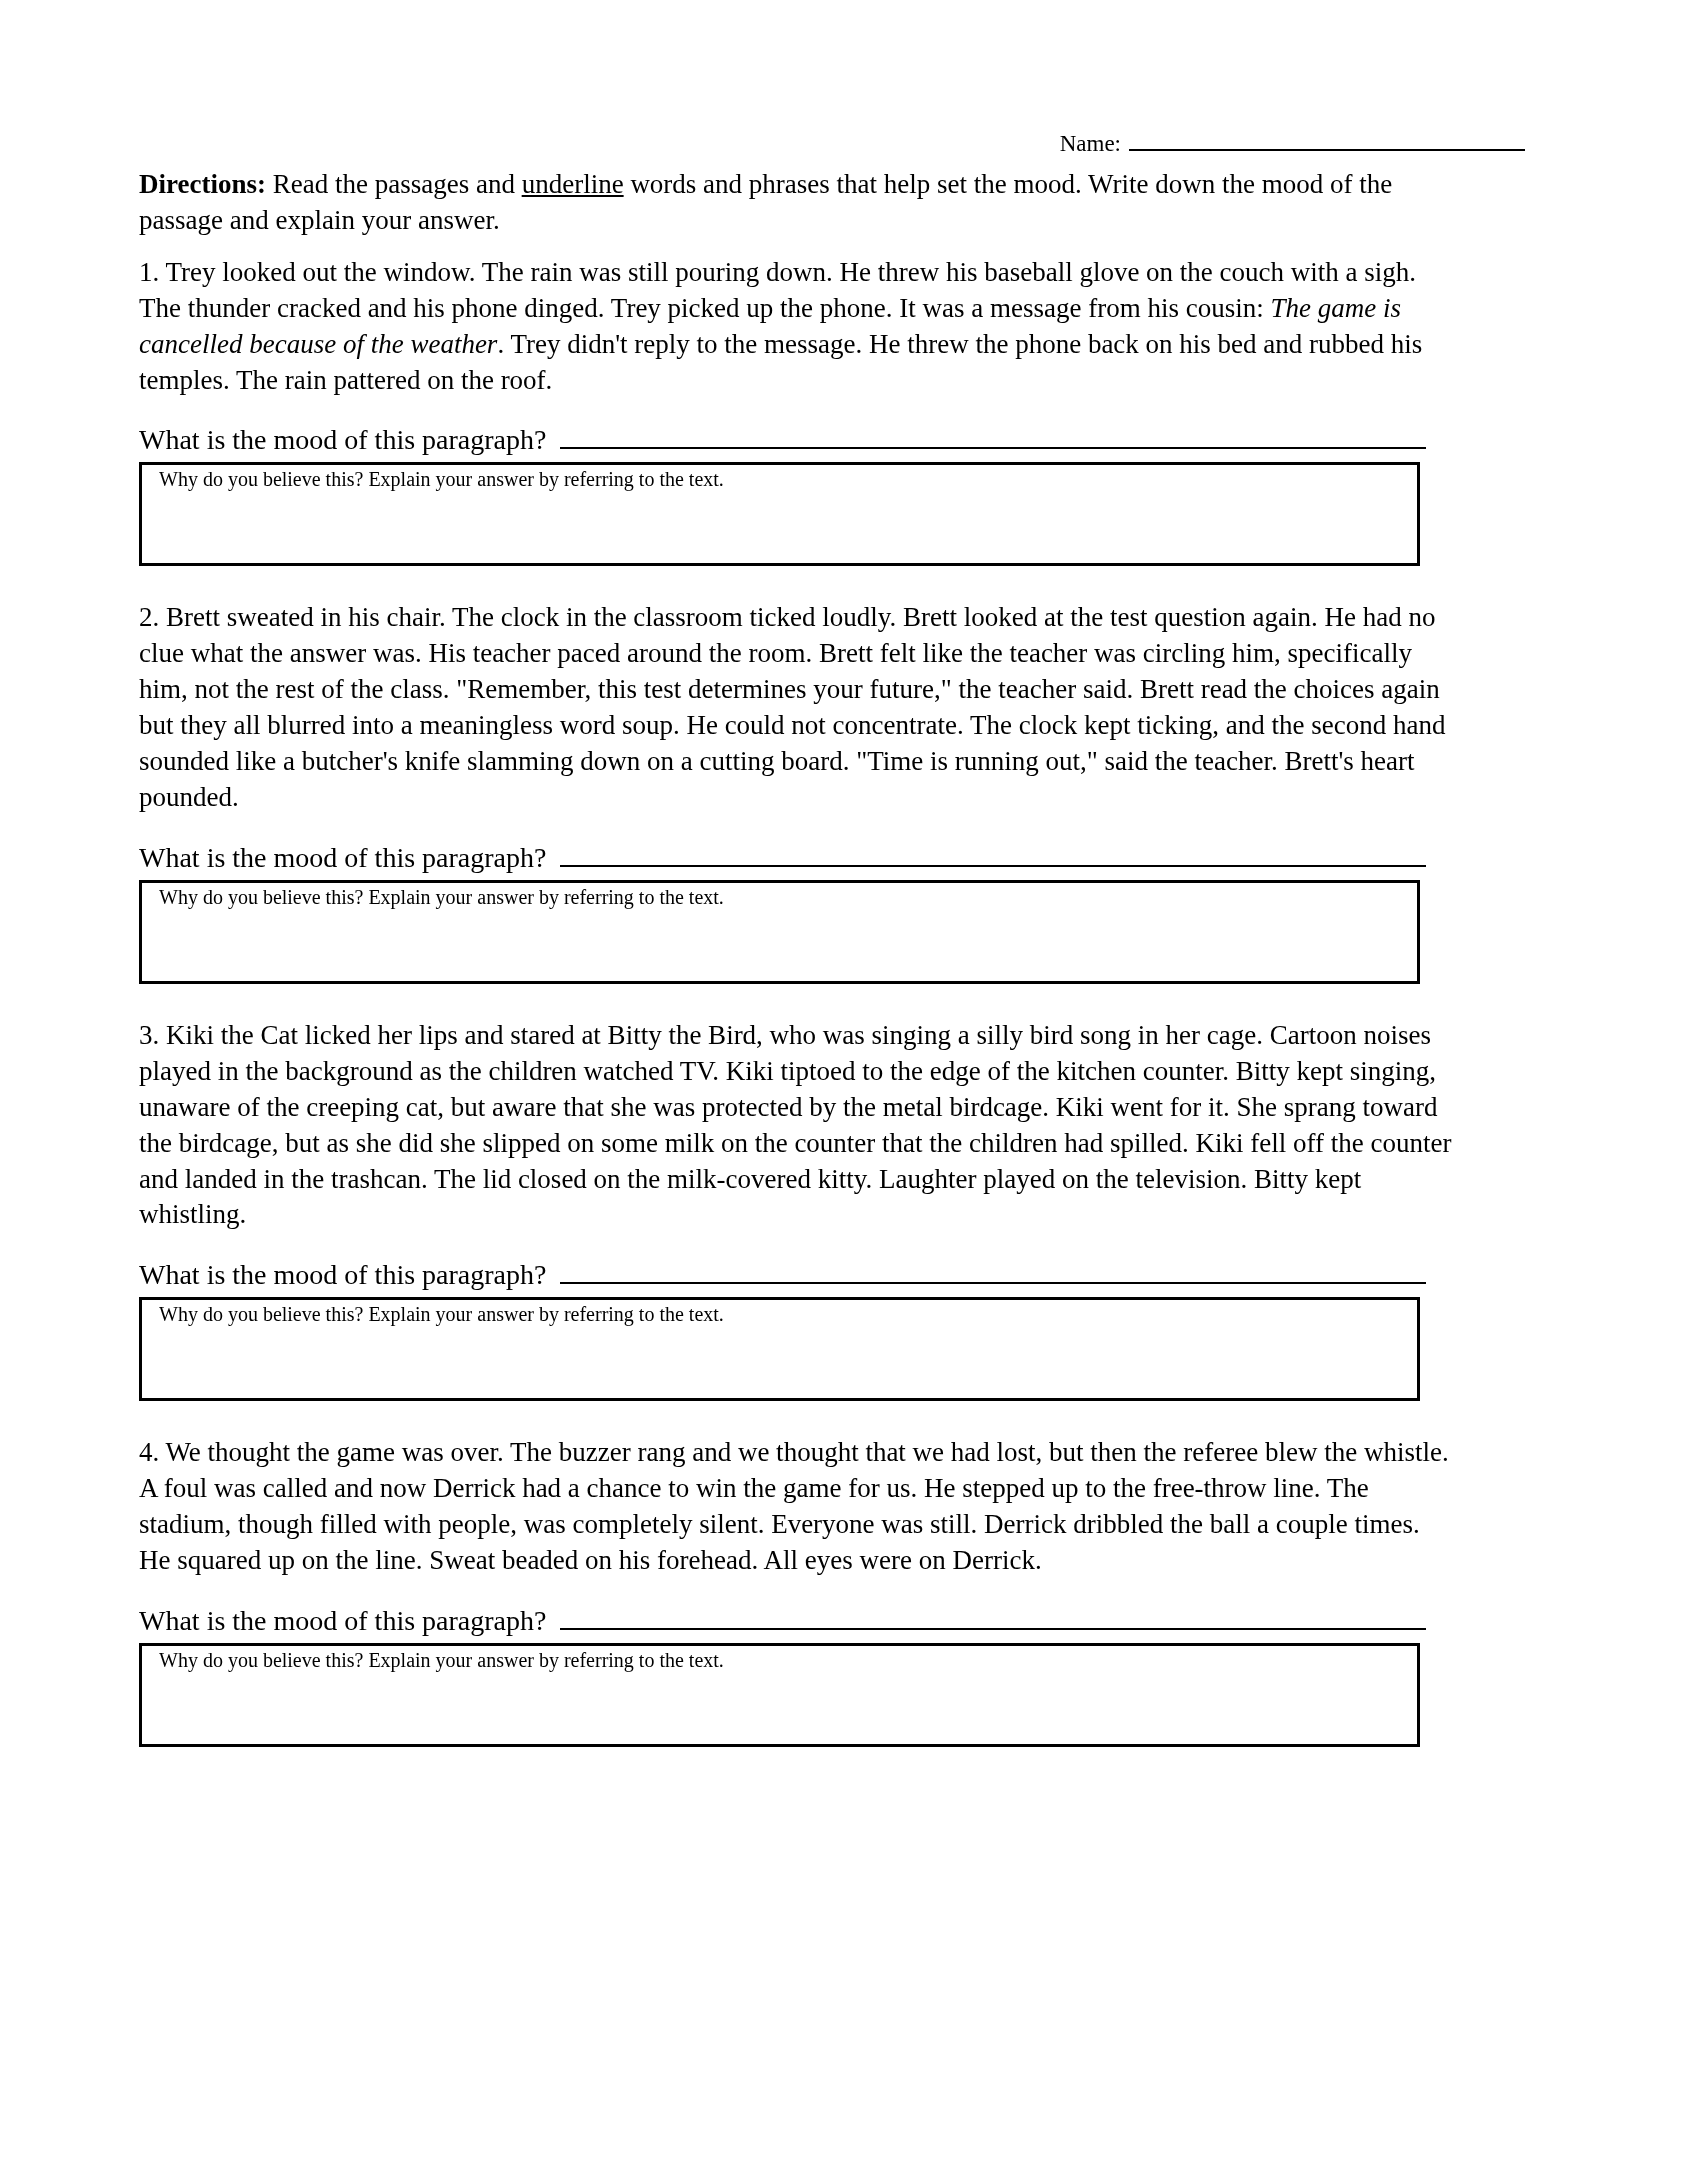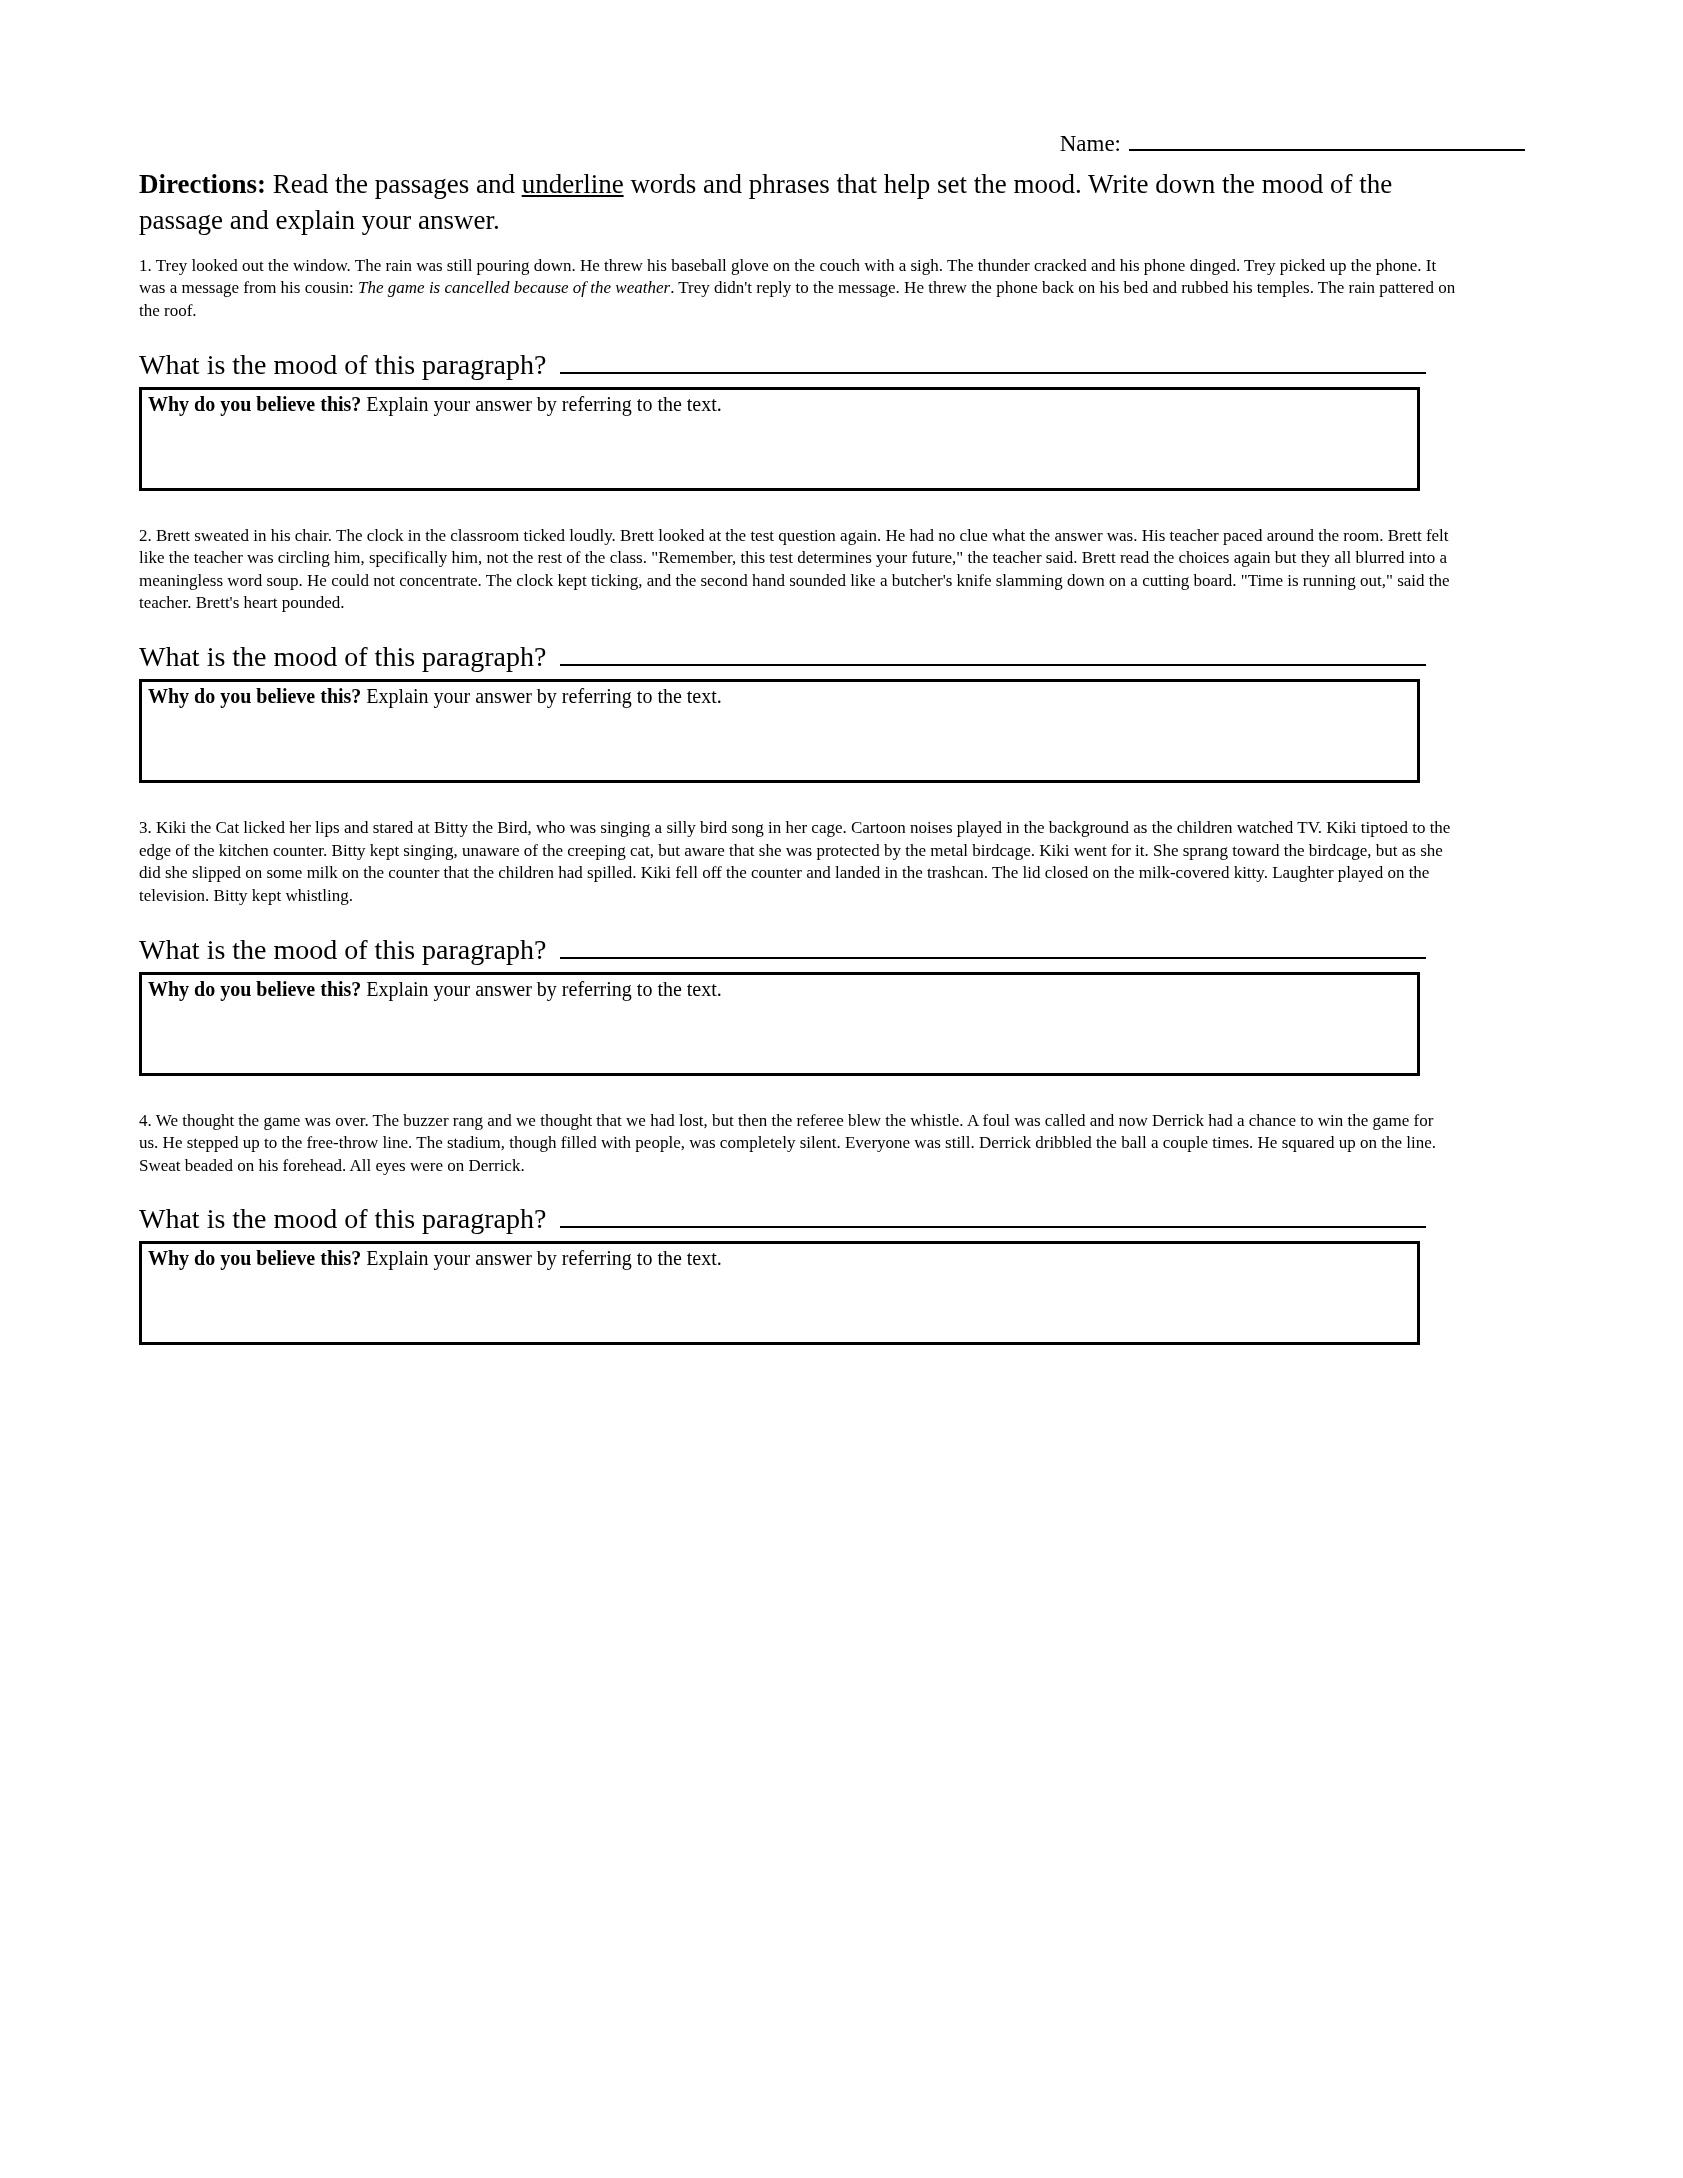--- a/index.html
+++ b/index.html
@@ -68,21 +68,21 @@
     line-height: 1.33;
     margin: 0 0 15px 0;
     text-align: left;
     max-width: 1307px;
   }
   .directions b { font-weight: bold; }
   .u { text-decoration: underline; }
 
   
   .passage {
-    font-size: 17px;
+    font-size: 27px;
     line-height: 1.33;
     margin: 16px 0 26px 0;
     text-align: left;
     max-width: 1317px;
   }
   .passage i { font-style: italic; }
 
   
   .mood-line {
     display: flex;
@@ -108,21 +108,21 @@
     padding: 3px 0 0 6px;
     margin: 0 0 34px 0;
     background: #fff;
     overflow: hidden;
   }
   .answer-prompt {
     font-size: 20px;
     line-height: 1.1;
     white-space: nowrap;
   }
-  .answer-prompt b { font-weight: bold; }
+  .answer-prompt b { font-weight: normal; margin-left: 11px; }
 
   .block { margin-bottom: 0; }
 </style>
 </head>
 <body>
 
 <div class="page">
   <div class="content">
 
     <div class="name-row">

